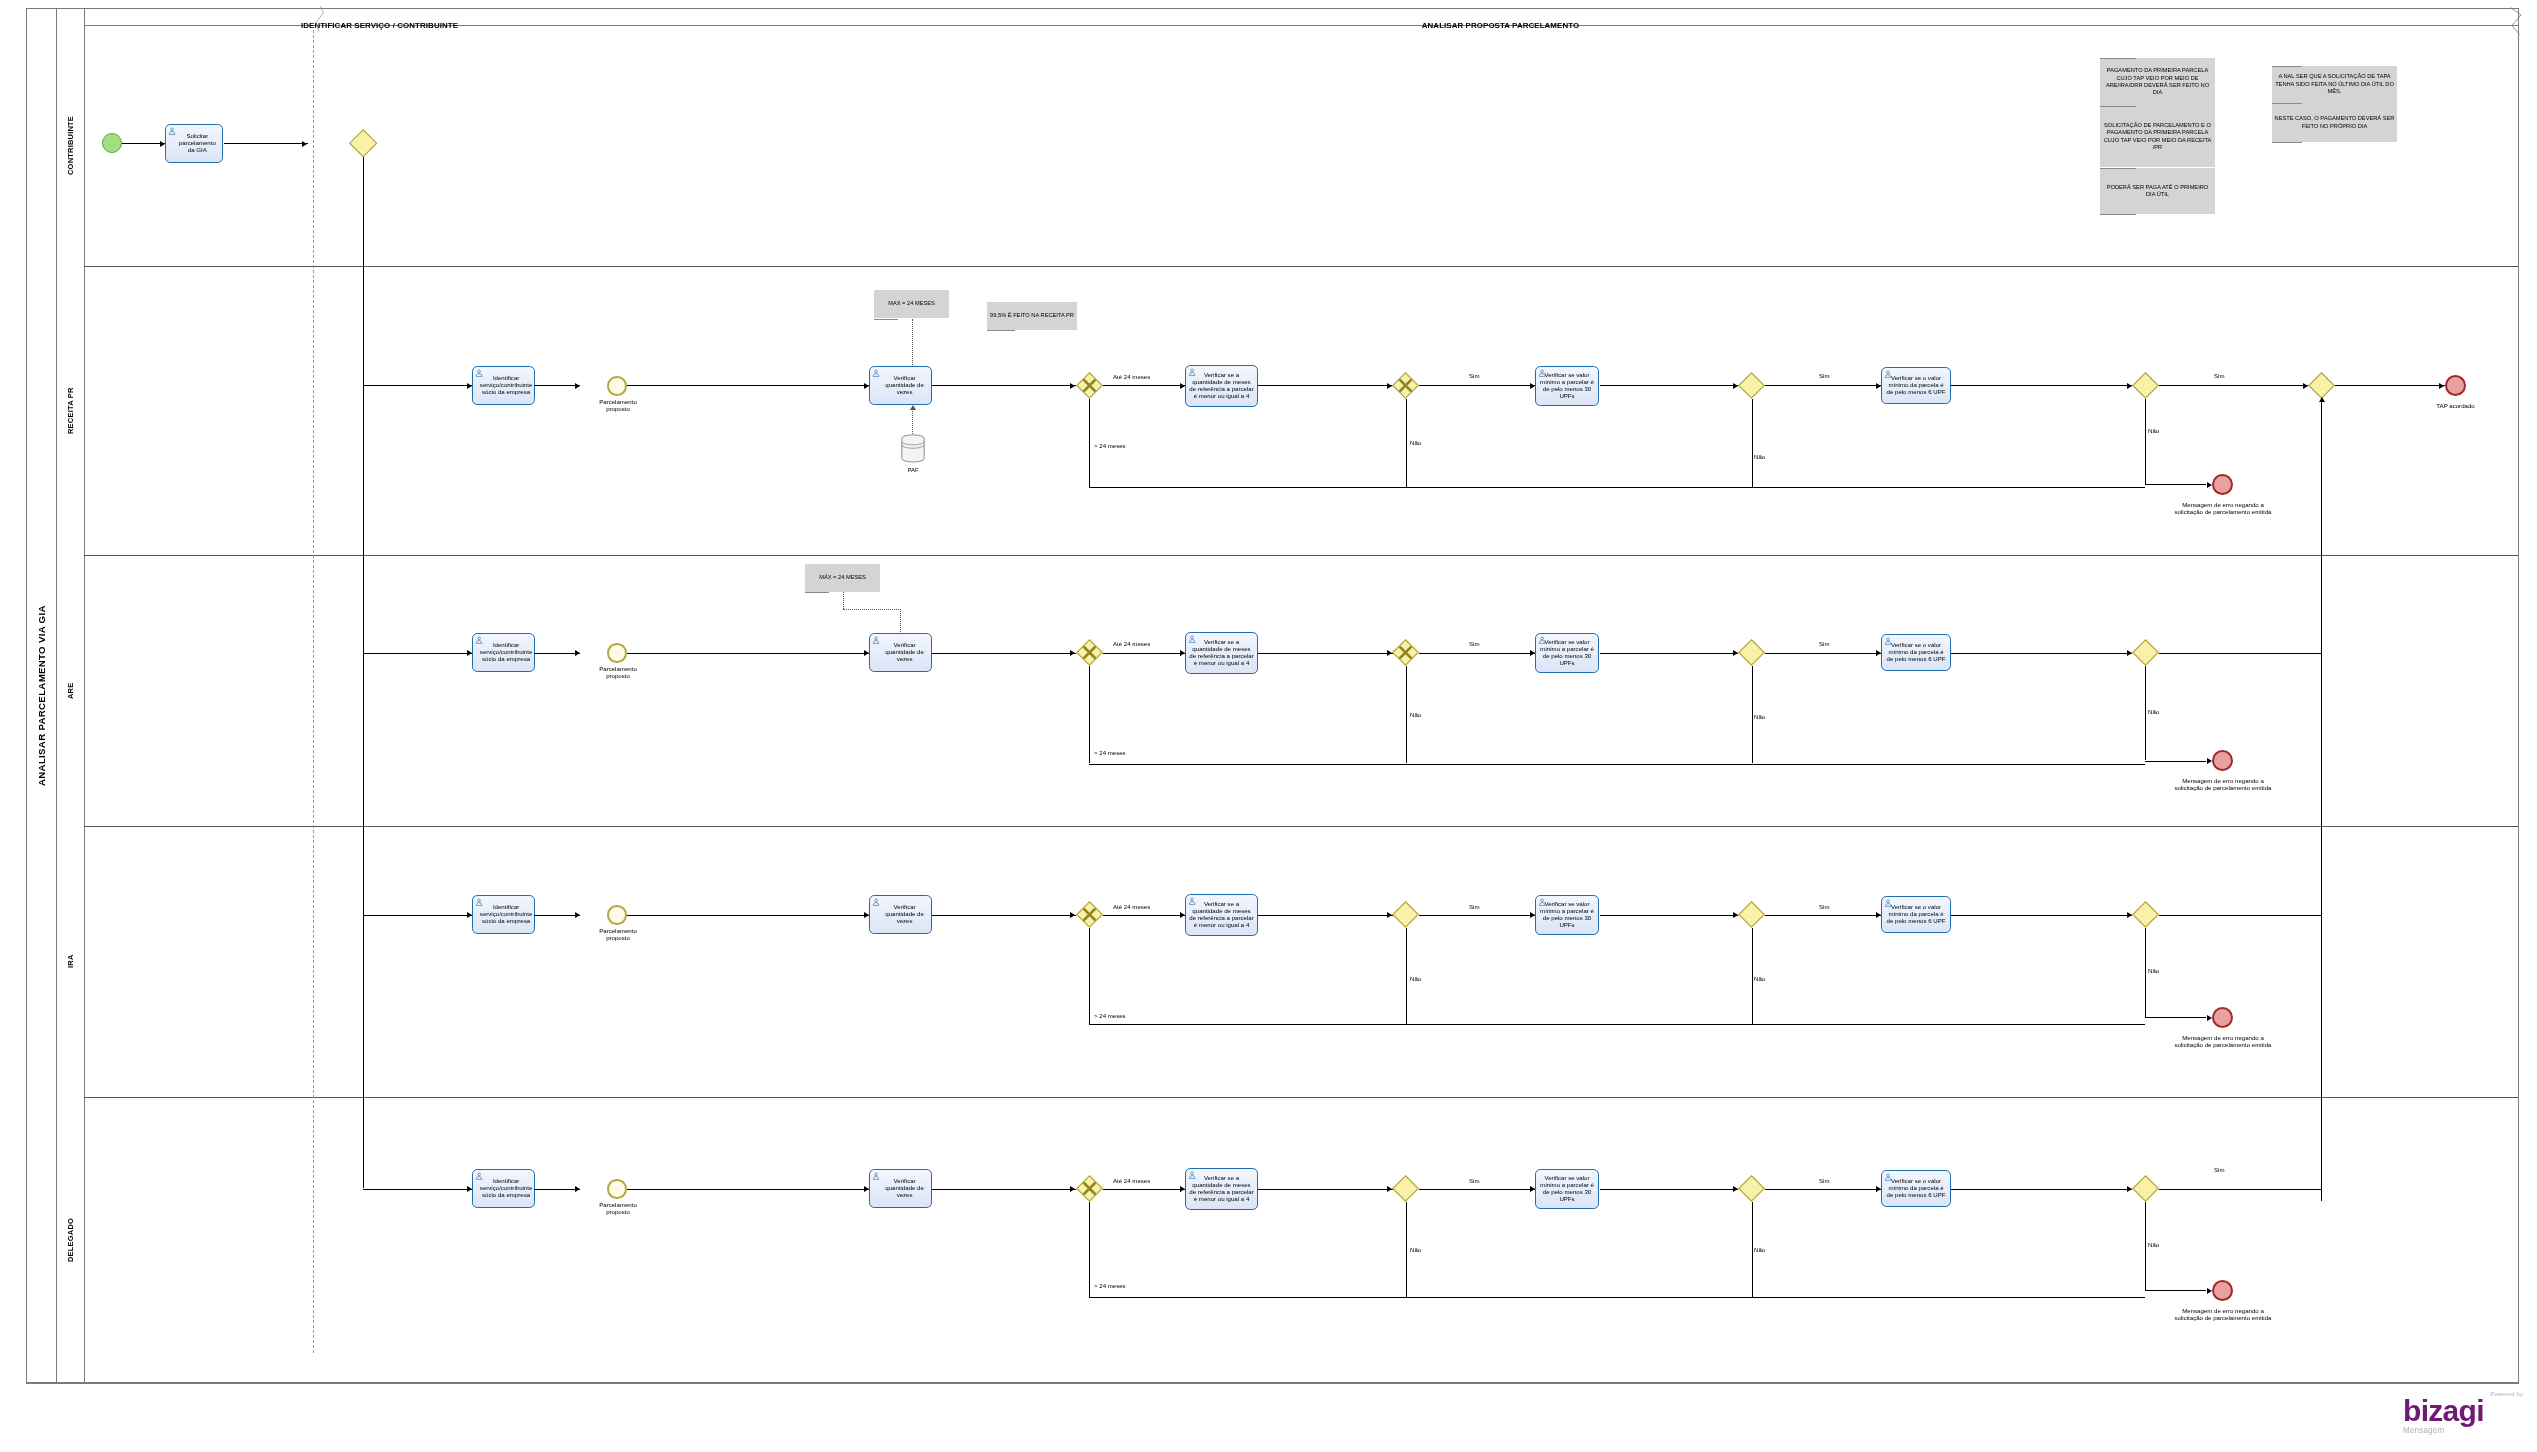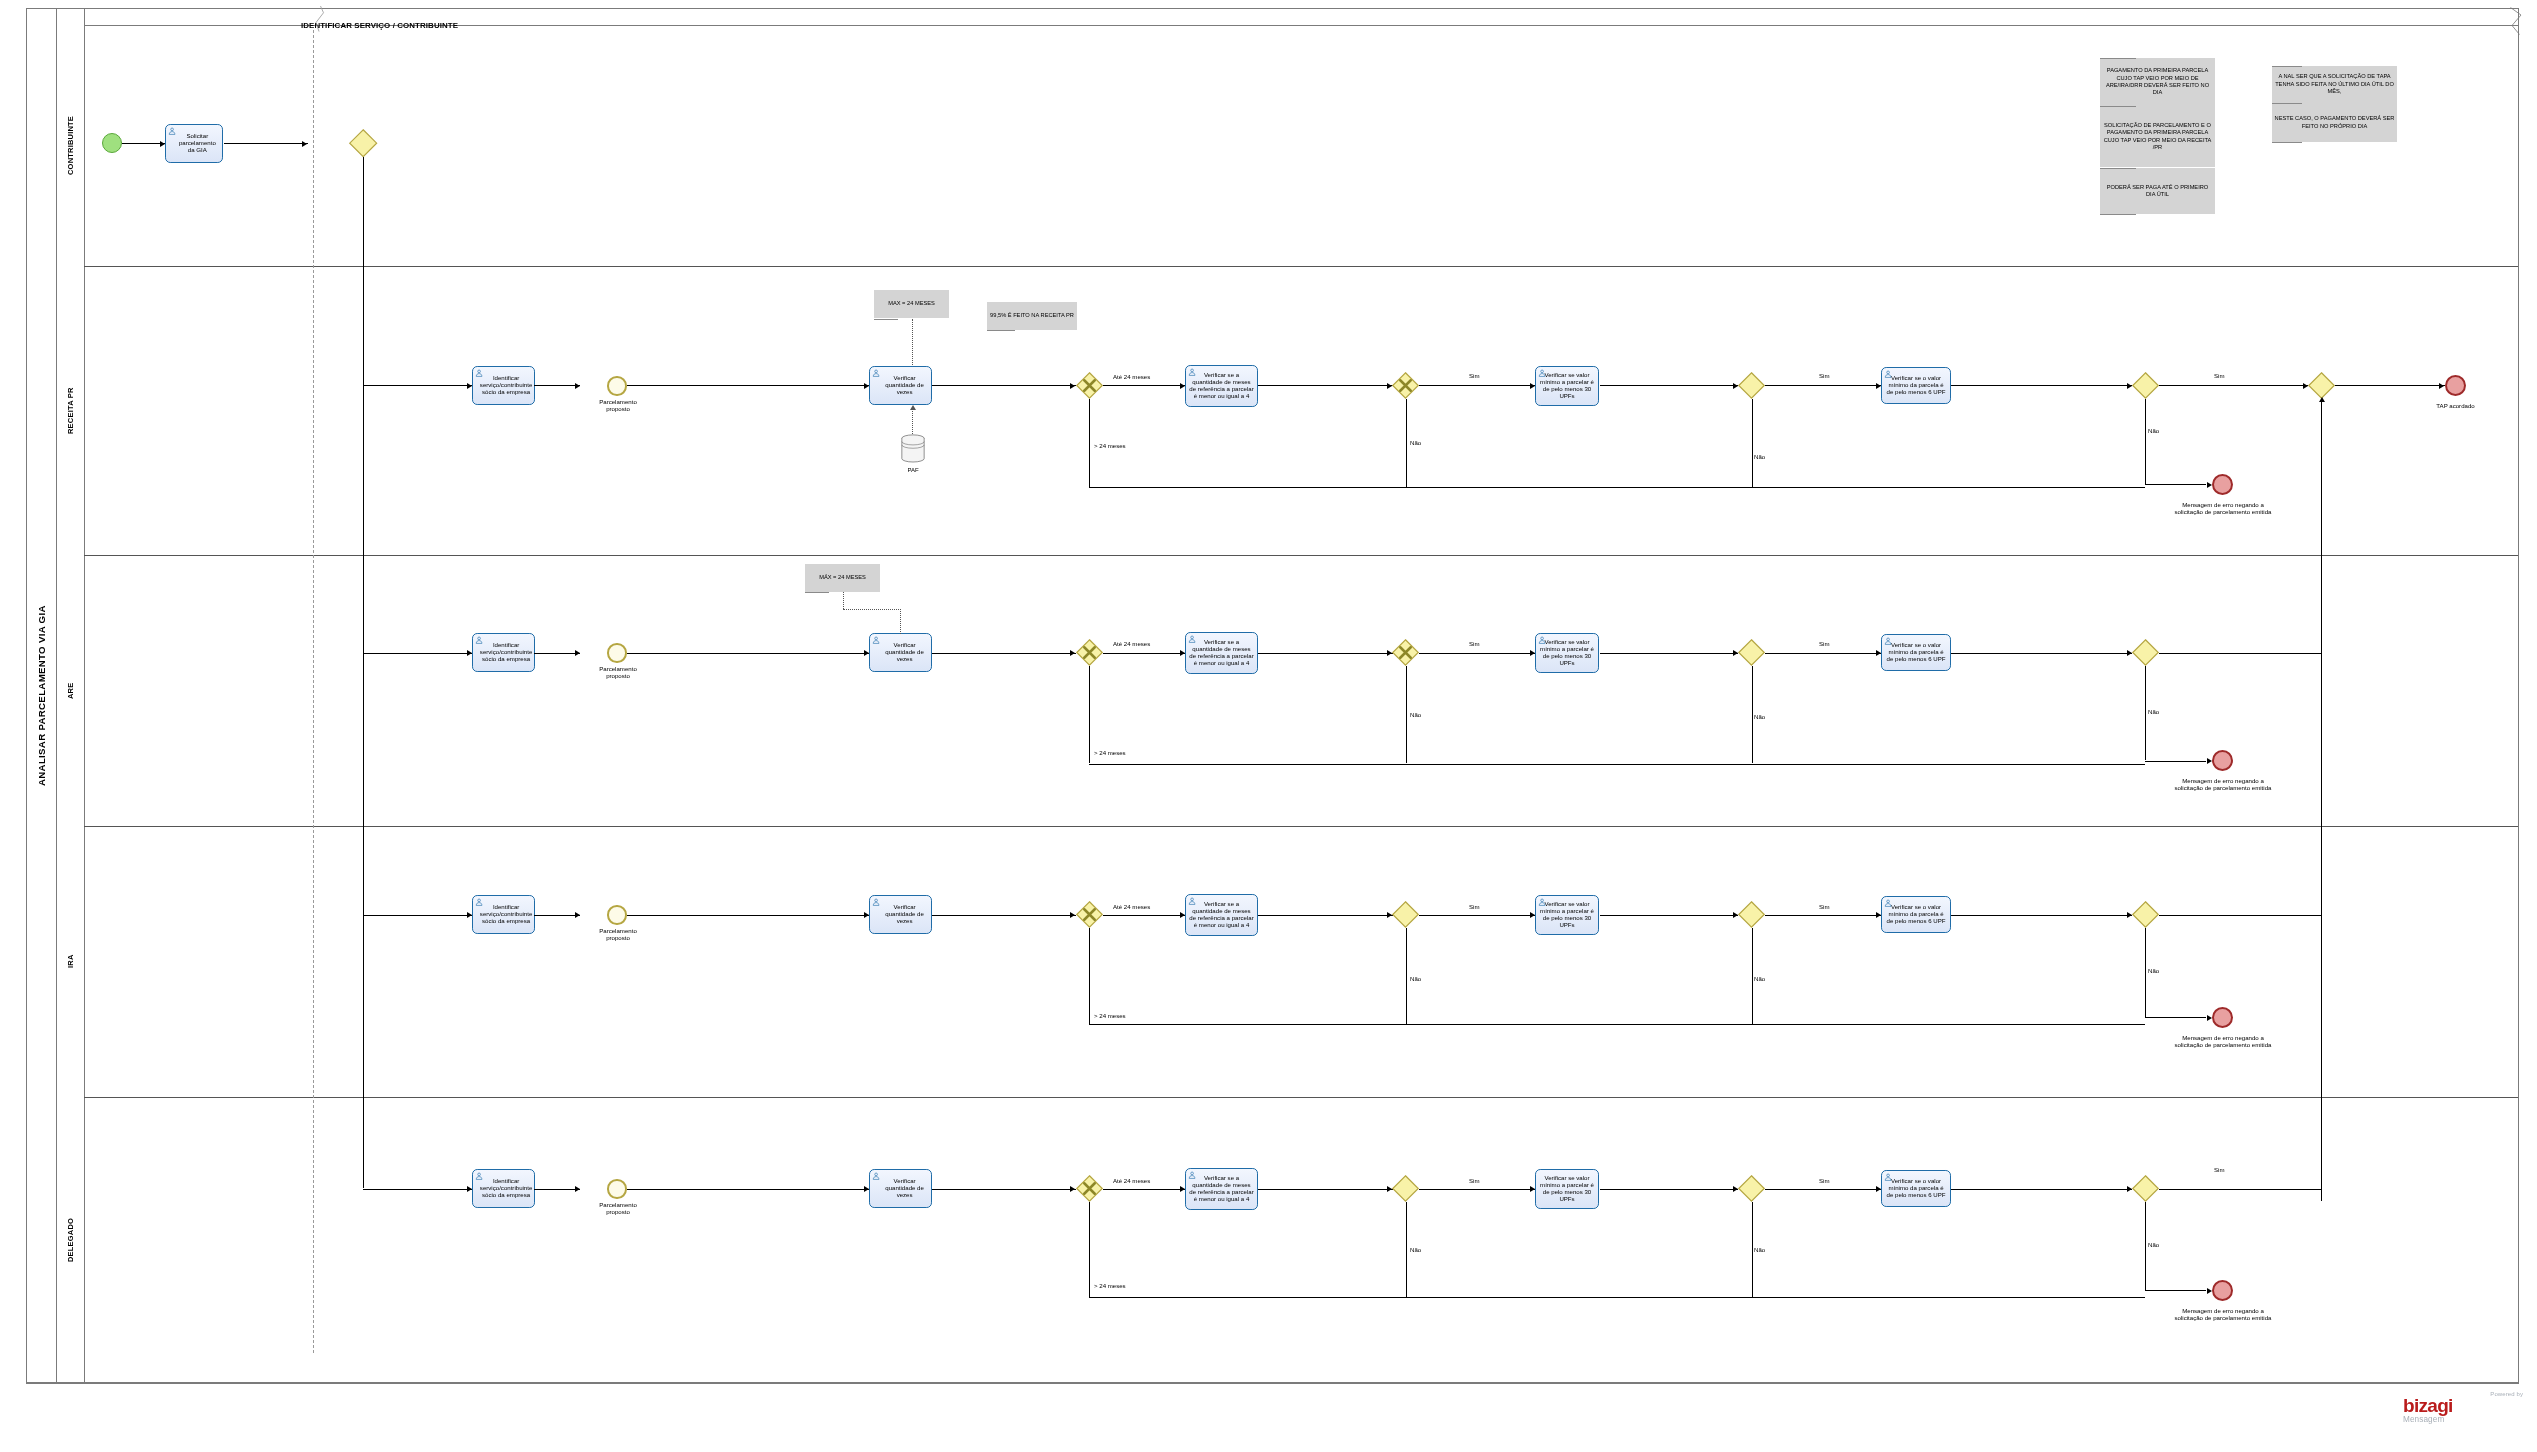--- a/index.html
+++ b/index.html
@@ -78,21 +78,21 @@
   .annotTick{position:absolute;background:#8a8a8a;height:0.7px;}
   .dotted{position:absolute;border-left:1.5px dotted #555;width:0;}
   .dottedH{position:absolute;border-top:1.5px dotted #555;height:0;}
 
   .ds{position:absolute;}
   .dsLabel{position:absolute;font-size:6px;text-align:center;color:#000;}
 
   
   .bizagi{position:absolute;}
   .bz-powered{font-size:6px;color:#a9b0b8;text-align:right;letter-spacing:0.1px;}
-  .bz-name{font-size:19px;color:#b91c1c;font-weight:bold;letter-spacing:-0.7px;line-height:.95;}
+  .bz-name{font-size:30px;color:#701a75;font-weight:bold;letter-spacing:-0.7px;line-height:.95;}
   .bz-sub{font-size:8.2px;color:#a9b0b8;letter-spacing:0.1px;}
 </style>
 </head>
 <body>
 
 <div id="canvas">
 
   <div class="poolOuter" style="left:25.5px;top:7.5px;width:2493px;height:1376px;border-width:0.7px;border-color:#7b7b7b;"></div>
 
   <div class="vline" style="left:56px;top:7.5px;height:1376px;"></div>
@@ -111,20 +111,21 @@
 
   <div class="poolTitle" style="left:25.5px;top:7.5px;width:31px;height:1376px;">ANALISAR PARCELAMENTO VIA GIA</div>
 
   <div class="laneTitle" style="left:56px;top:25px;width:28px;height:241px;">CONTRIBUINTE</div>
   <div class="laneTitle" style="left:56px;top:266px;width:28px;height:290px;">RECEITA PR</div>
   <div class="laneTitle" style="left:56px;top:555px;width:28px;height:271px;">ARE</div>
   <div class="laneTitle" style="left:56px;top:826px;width:28px;height:271px;">IRA</div>
   <div class="laneTitle" style="left:56px;top:1097px;width:28px;height:286px;">DELEGADO</div>
 
   <div class="phaseLabel" style="left:84px;top:21px;width:591px;">IDENTIFICAR SERVIÇO / CONTRIBUINTE</div>
+  <div class="phaseLabel" style="left:677px;top:21px;width:1647px;">ANALISAR PROPOSTA PARCELAMENTO</div>
 
   <div class="phaseDivider" style="left:313px;top:30px;height:1323px;"></div>
   <svg style="position:absolute;left:307px;top:6px;width:18px;height:27px;" viewBox="0 0 24 36" width="18" height="27">
     <path d="M18,0 L22,9 L12,22 L16,34" stroke="#9a9a9a" stroke-width="1.1" fill="none"></path>
   </svg>
   <svg style="position:absolute;left:2509px;top:6px;width:19.5px;height:30px;" viewBox="0 0 26 40" width="19.5" height="30">
     <path d="M2,2 L16,12 L4,26 L14,38" stroke="#7b7b7b" stroke-width="1.1" fill="none"></path>
   </svg>
 
   <div class="evt evt-start" style="left:102px;top:133px;width:20px;height:20px;"></div>

